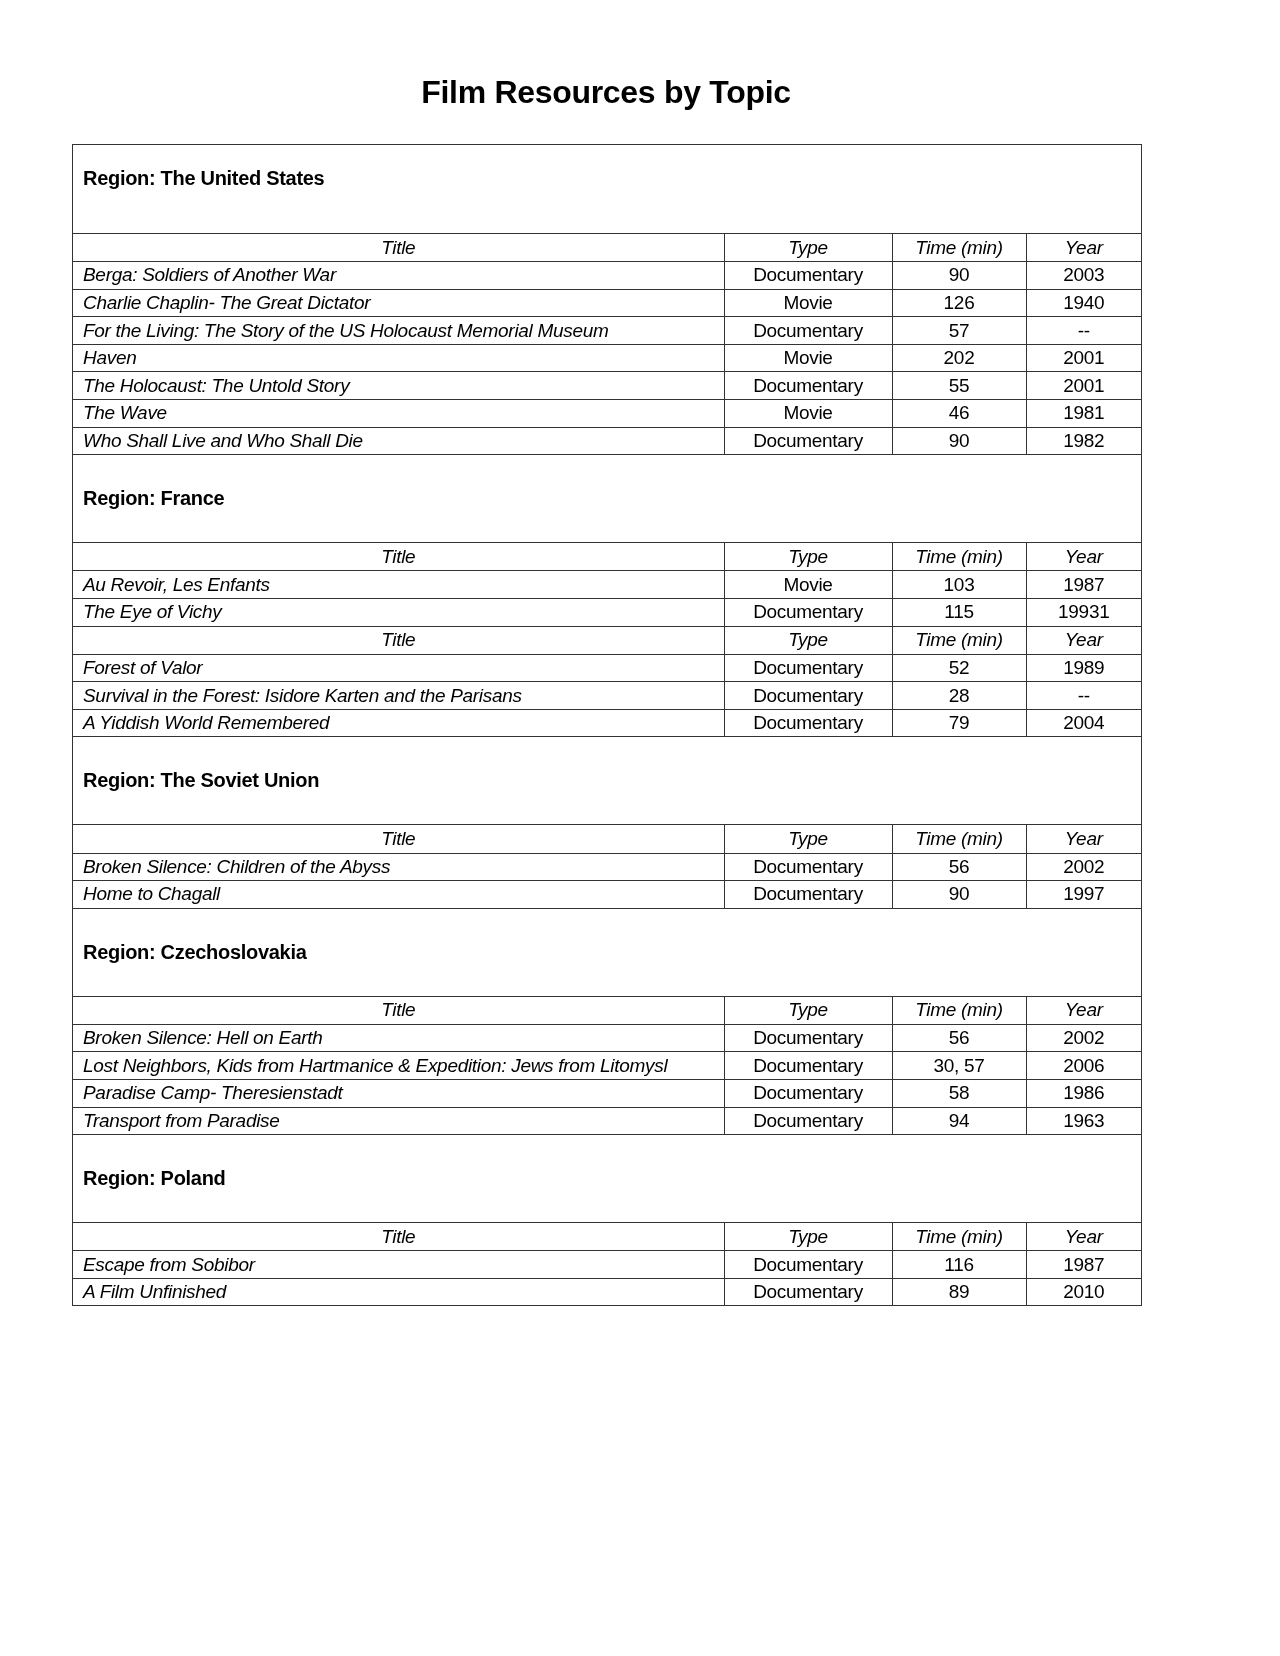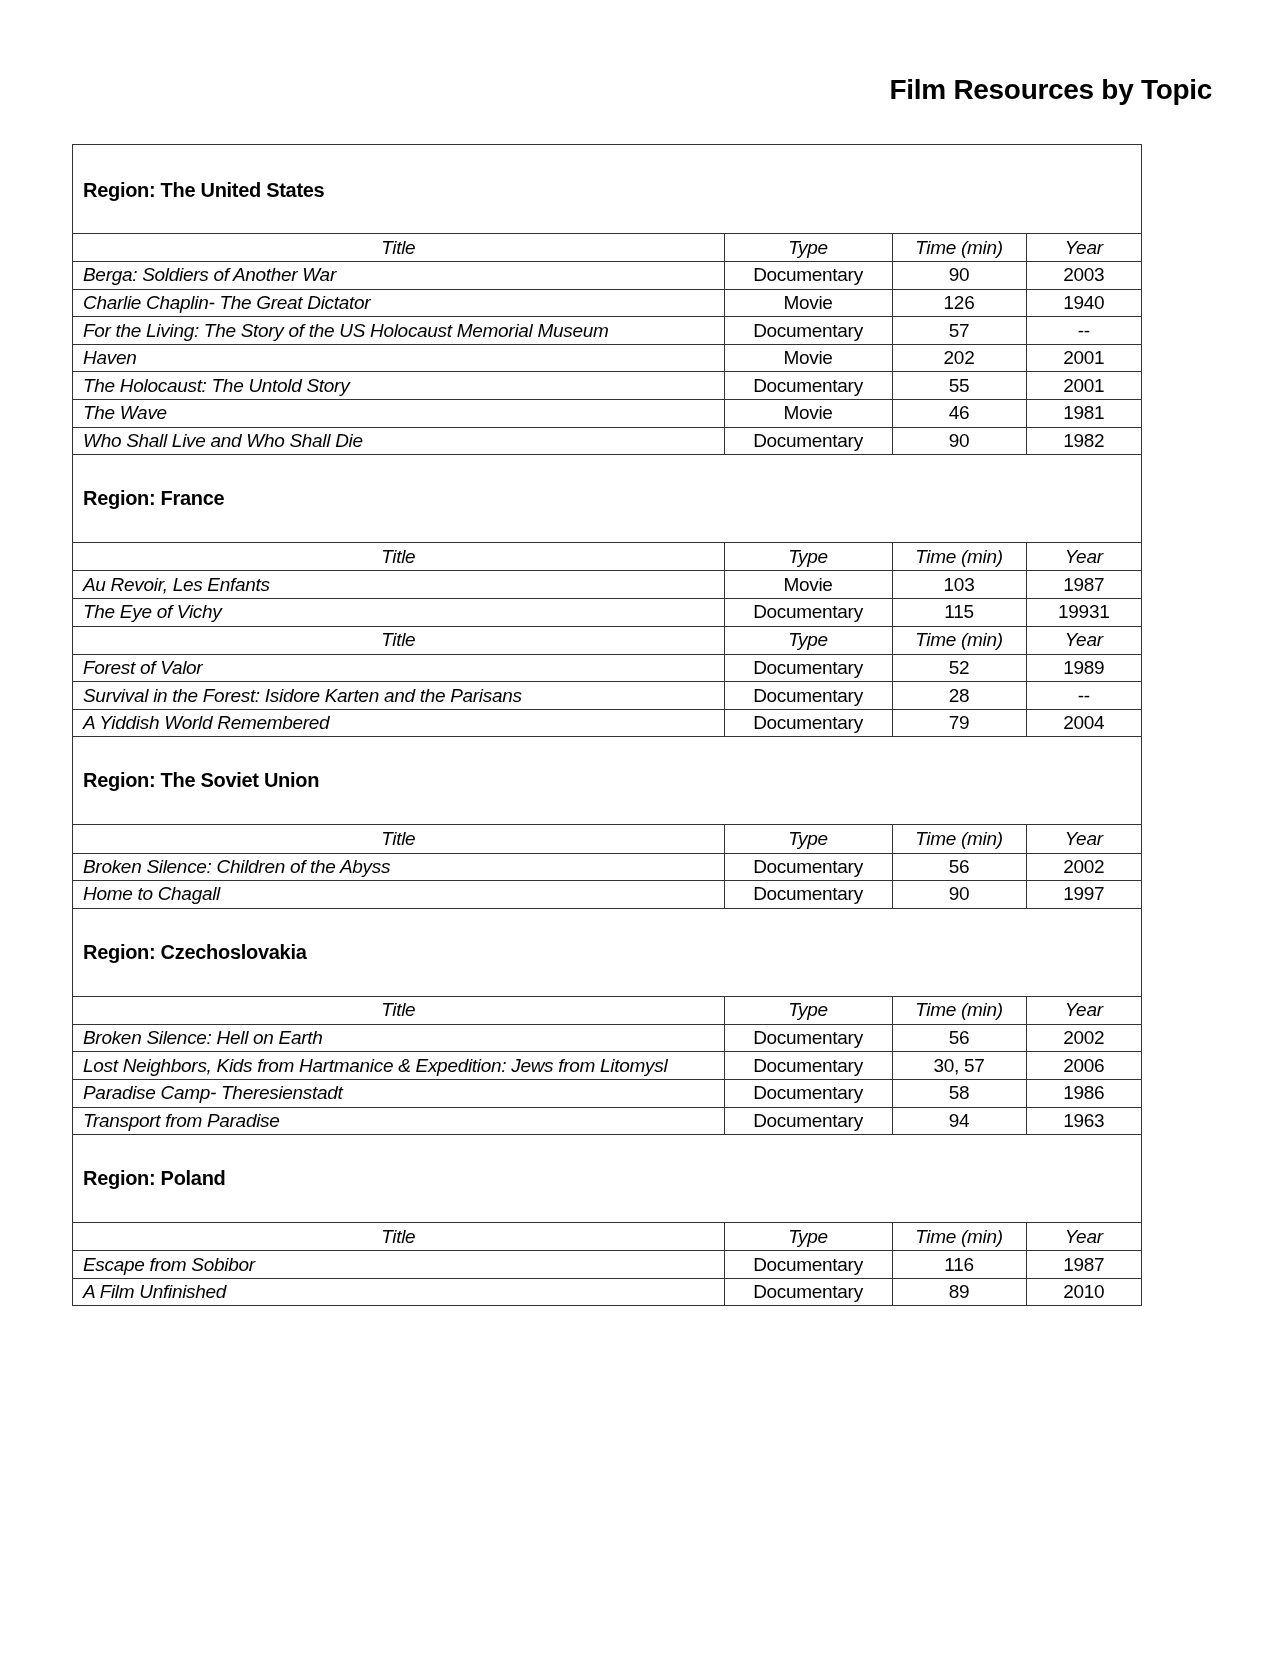--- a/index.html
+++ b/index.html
@@ -12,22 +12,22 @@
       height: 1656px;
       position: relative;
       font-family: "Liberation Sans", sans-serif;
       color: #000;
     }
     .page-title {
       position: absolute;
       top: 74px;
       left: 0;
       width: 1212px;
-      text-align: right;
-      font-size: 28px;
+      text-align: center;
+      font-size: 32px;
       font-weight: bold;
       letter-spacing: -0.3px;
     }
     .outer {
       position: absolute;
       top: 144px;
       left: 72px;
       width: 1068px;
       border: 1.5px solid #333;
       border-bottom: none;
@@ -41,21 +41,21 @@
     }
     .region-head .label {
       position: absolute;
       left: 10px;
       top: 32px;
       font-size: 20px;
       font-weight: bold;
       letter-spacing: -0.3px;
     }
     .region-head.first { height: 89px; }
-    .region-head.first .label { top: 34px; }
+    .region-head.first .label { top: 22px; }
     table {
       border-collapse: collapse;
       width: 100%;
       table-layout: fixed;
     }
     td {
       height: 27.6px;
       padding: 0 10px;
       font-size: 19px;
       line-height: 26px;

